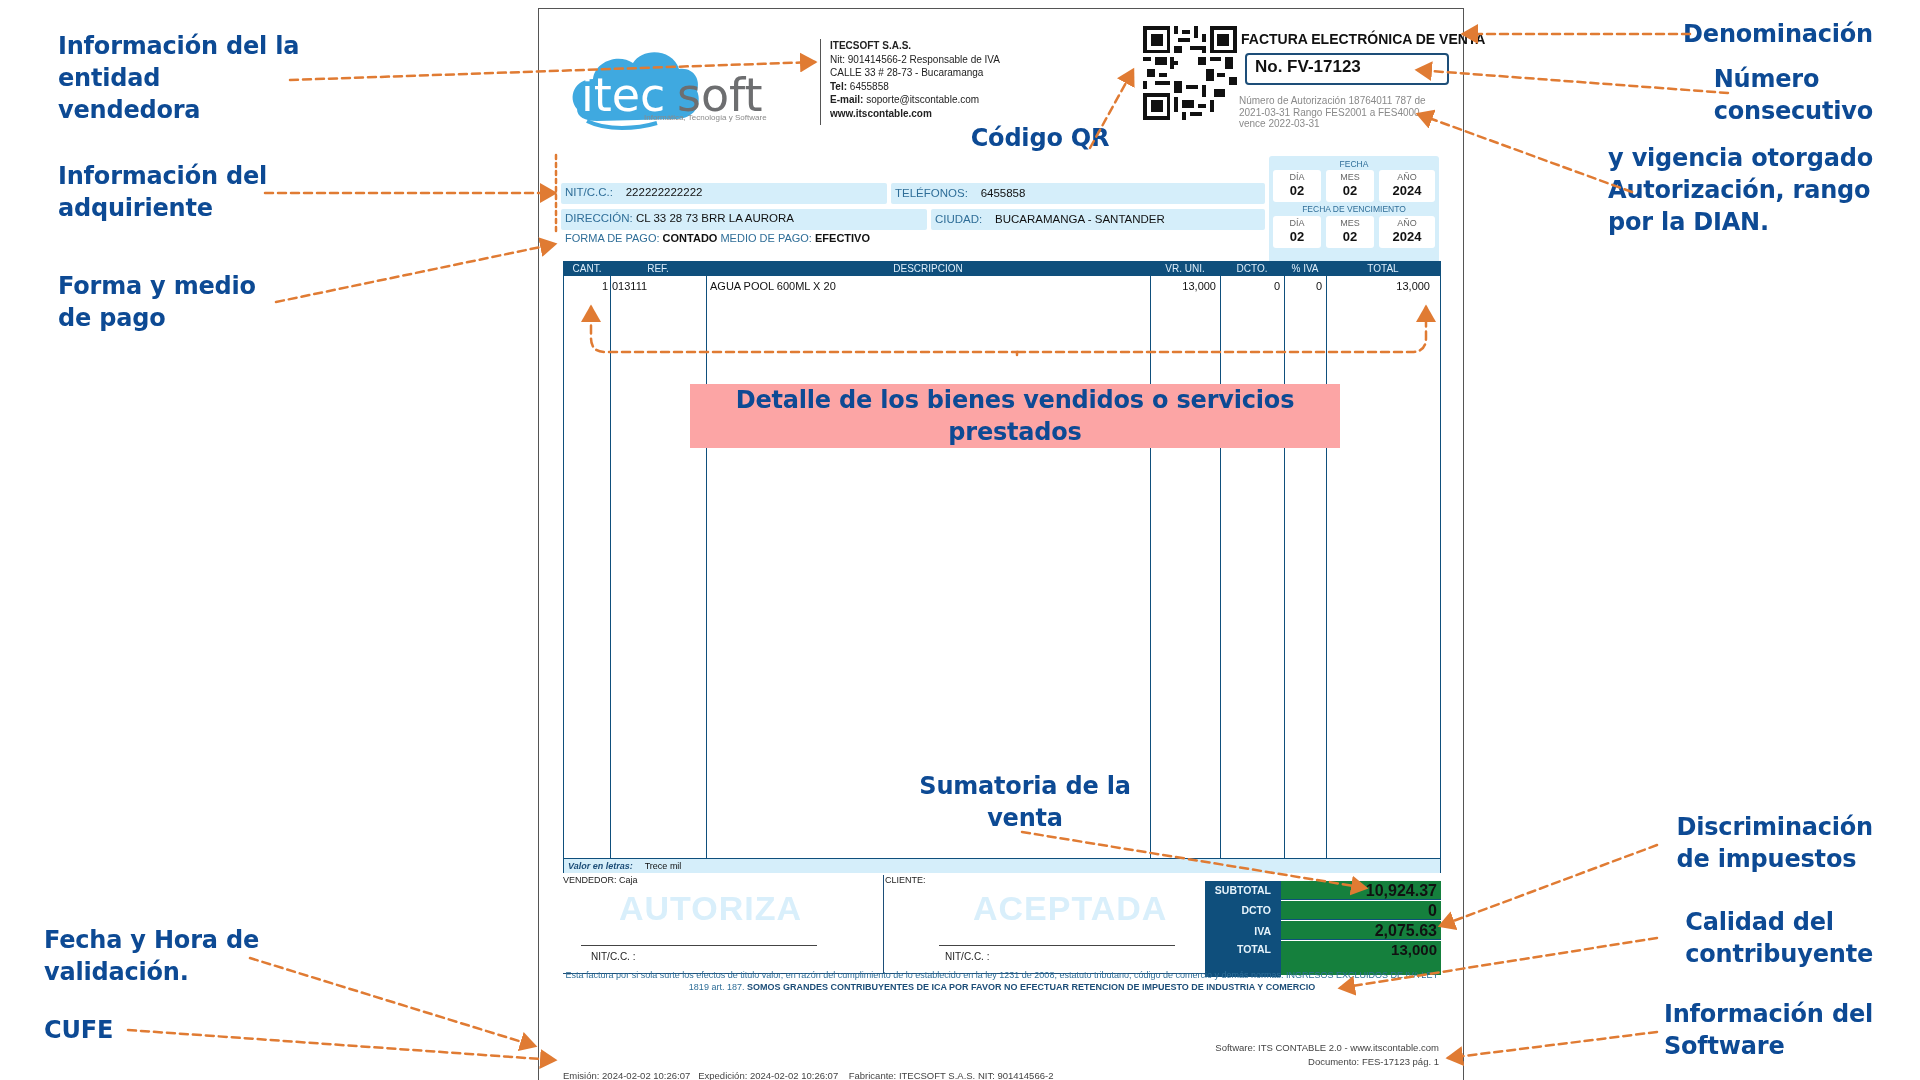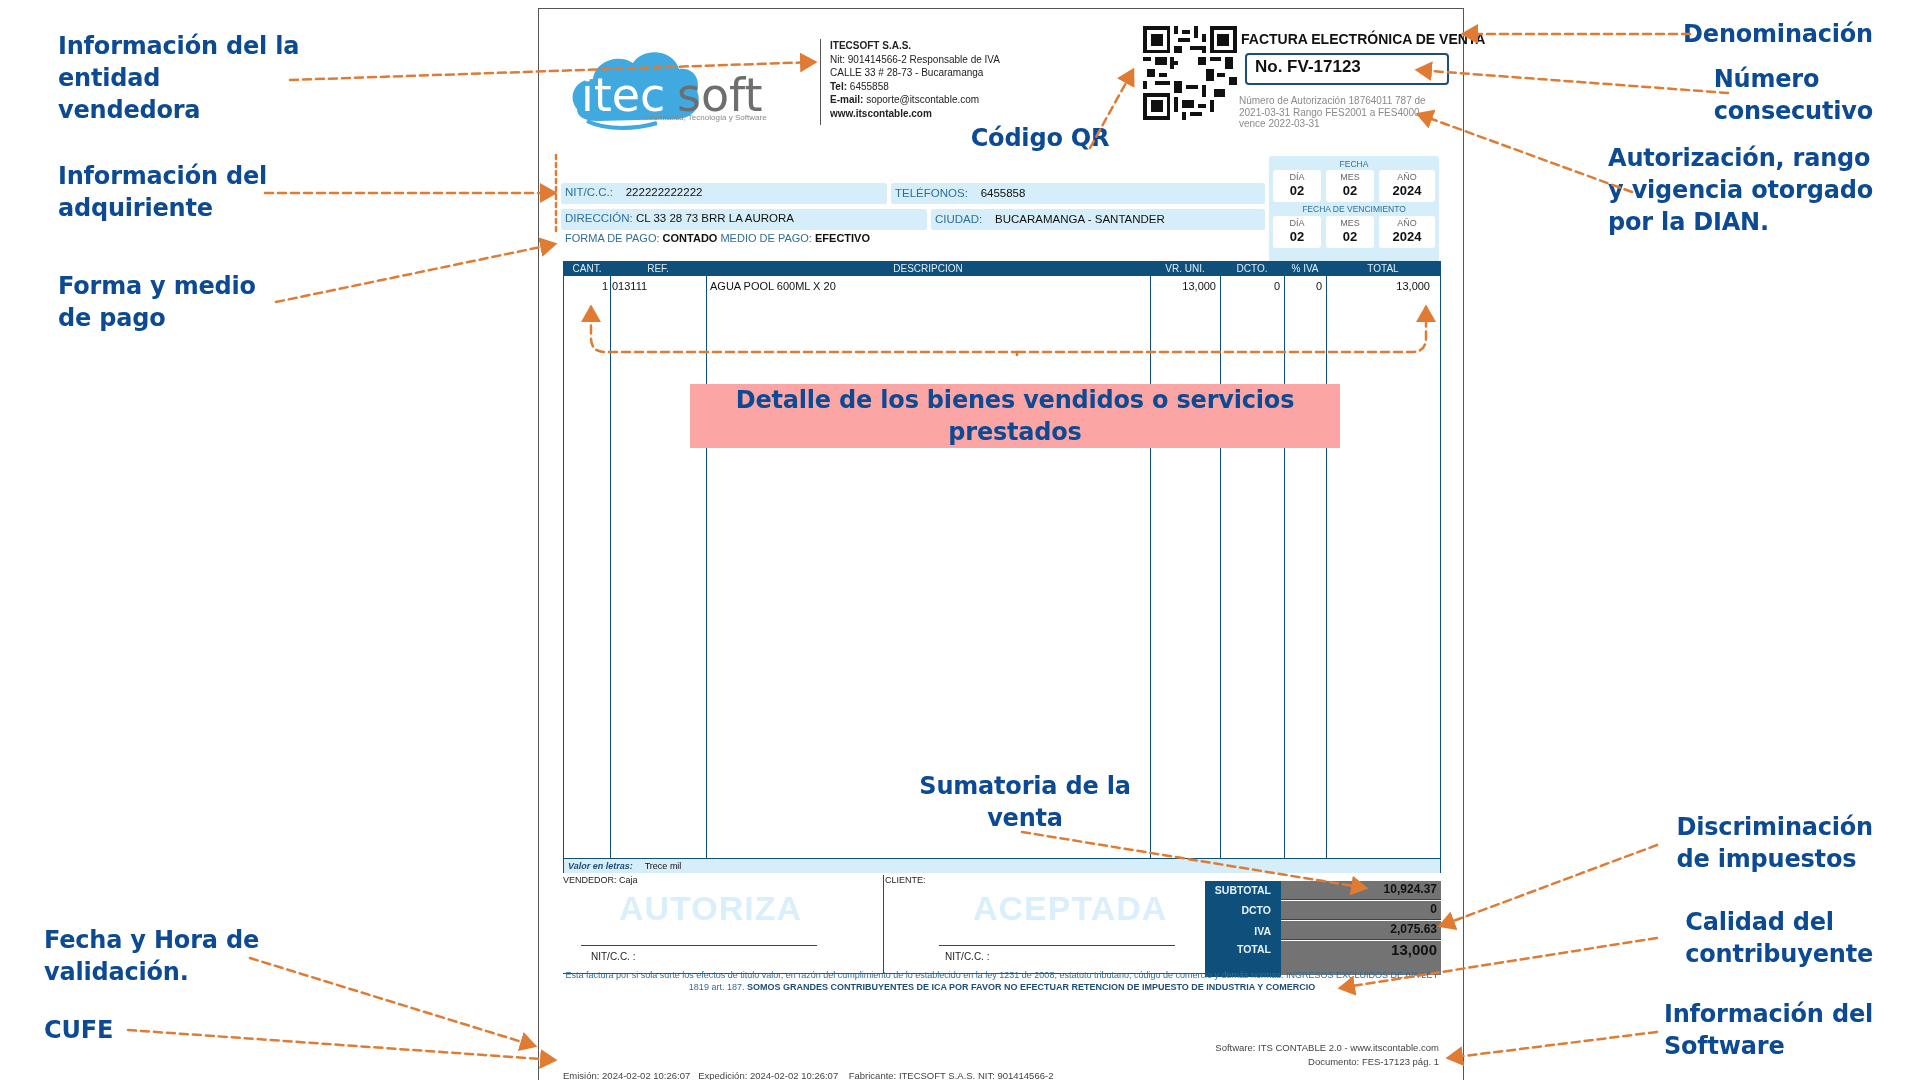--- a/index.html
+++ b/index.html
@@ -50,23 +50,23 @@
   .words { position: absolute; left: 0; top: 596px; width: 876px; height: 15px; background: #d5eefa; border-top: 1px solid #0f4f7c; font-size: 9px; line-height: 14px; padding-left: 4px; color: #111; }
   .words i { font-weight: bold; color: #1d4e78; margin-right: 12px; }
 
   
   .sig { position: absolute; top: 866px; height: 100px; font-size: 9px; color: #222; }
   .sig-wm { position: absolute; font-size: 34px; font-weight: bold; color: #d9effb; white-space: nowrap; letter-spacing: 1px; }
   .sig-line { position: absolute; height: 1px; background: #444; }
   .sig-nit { position: absolute; font-size: 10px; color: #222; white-space: nowrap; }
 
   .tot-lbl-col { position: absolute; left: 666px; top: 872px; width: 76px; height: 96px; background: #0f4f7c; }
-  .tot-row { position: absolute; left: 742px; width: 160px; height: 19px; background: #737373; border-bottom: 1px solid #0f4f7c; }
+  .tot-row { position: absolute; left: 742px; width: 160px; height: 19px; background: #15803d; border-bottom: 1px solid #0f4f7c; }
   .tot-lbl { position: absolute; right: 166px; width: 80px; text-align: right; font-size: 10.5px; font-weight: bold; color: #e6f3fb; padding-right: 4px; }
-  .tot-val { position: absolute; right: 4px; top: 1px; font-size: 12px; font-weight: bold; color: #111; }
+  .tot-val { position: absolute; right: 4px; top: 1px; font-size: 16px; font-weight: bold; color: #111; }
 
   .legal { position: absolute; left: 20px; top: 960px; width: 886px; font-size: 9px; line-height: 12px; color: #2f6e98; text-align: center; }
   .legal b { color: #1d4e78; }
 
   .foot-l { position: absolute; left: 24px; top: 1032px; font-size: 9.5px; line-height: 14px; color: #444; white-space: pre; }
   .foot-r { position: absolute; right: 24px; top: 1032px; font-size: 9.5px; line-height: 14px; color: #444; text-align: right; white-space: nowrap; }
 </style>
 </head>
 <body>
 
@@ -88,22 +88,22 @@
   <div>validación.</div>
 </div>
 <div class="ann" style="left:44px; top:1014px;">CUFE</div>
 
 <div class="ann right" style="right:47px; top:18px;">Denominación</div>
 <div class="ann right" style="right:47px; top:63px;">
   <div>Número</div>
   <div>consecutivo</div>
 </div>
 <div class="ann right" style="right:47px; top:142px;">
+  <div>y vigencia otorgado</div>
   <div>Autorización, rango</div>
-  <div>y vigencia otorgado</div>
   <div>por la DIAN.</div>
 </div>
 <div class="ann right" style="right:47px; top:811px;">
   <div>Discriminación</div>
   <div>de impuestos</div>
 </div>
 <div class="ann right" style="right:47px; top:906px;">
   <div>Calidad del</div>
   <div>contribuyente</div>
 </div>

